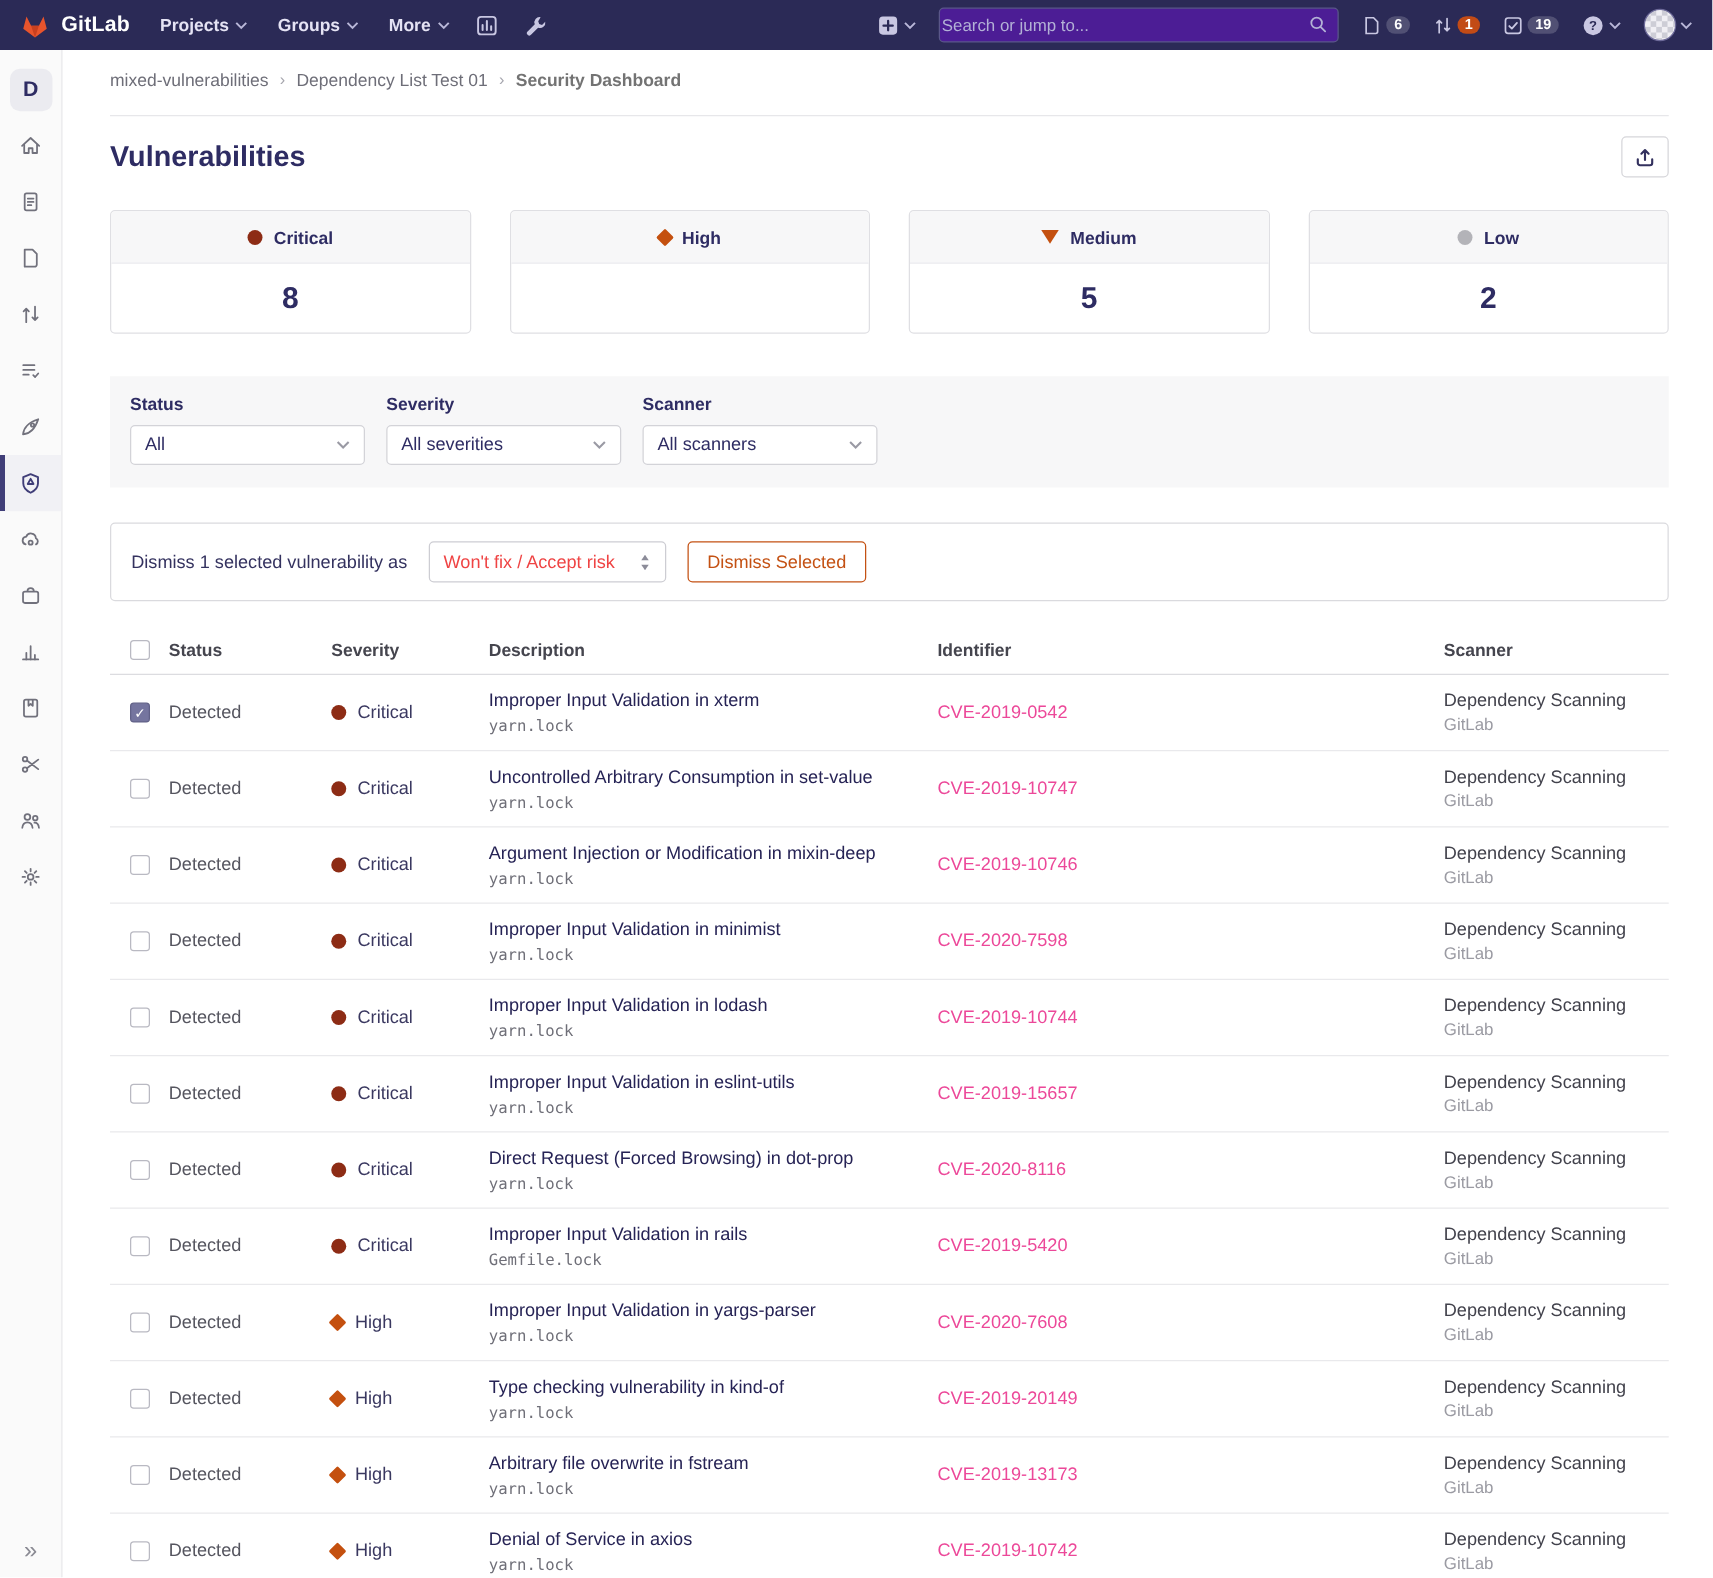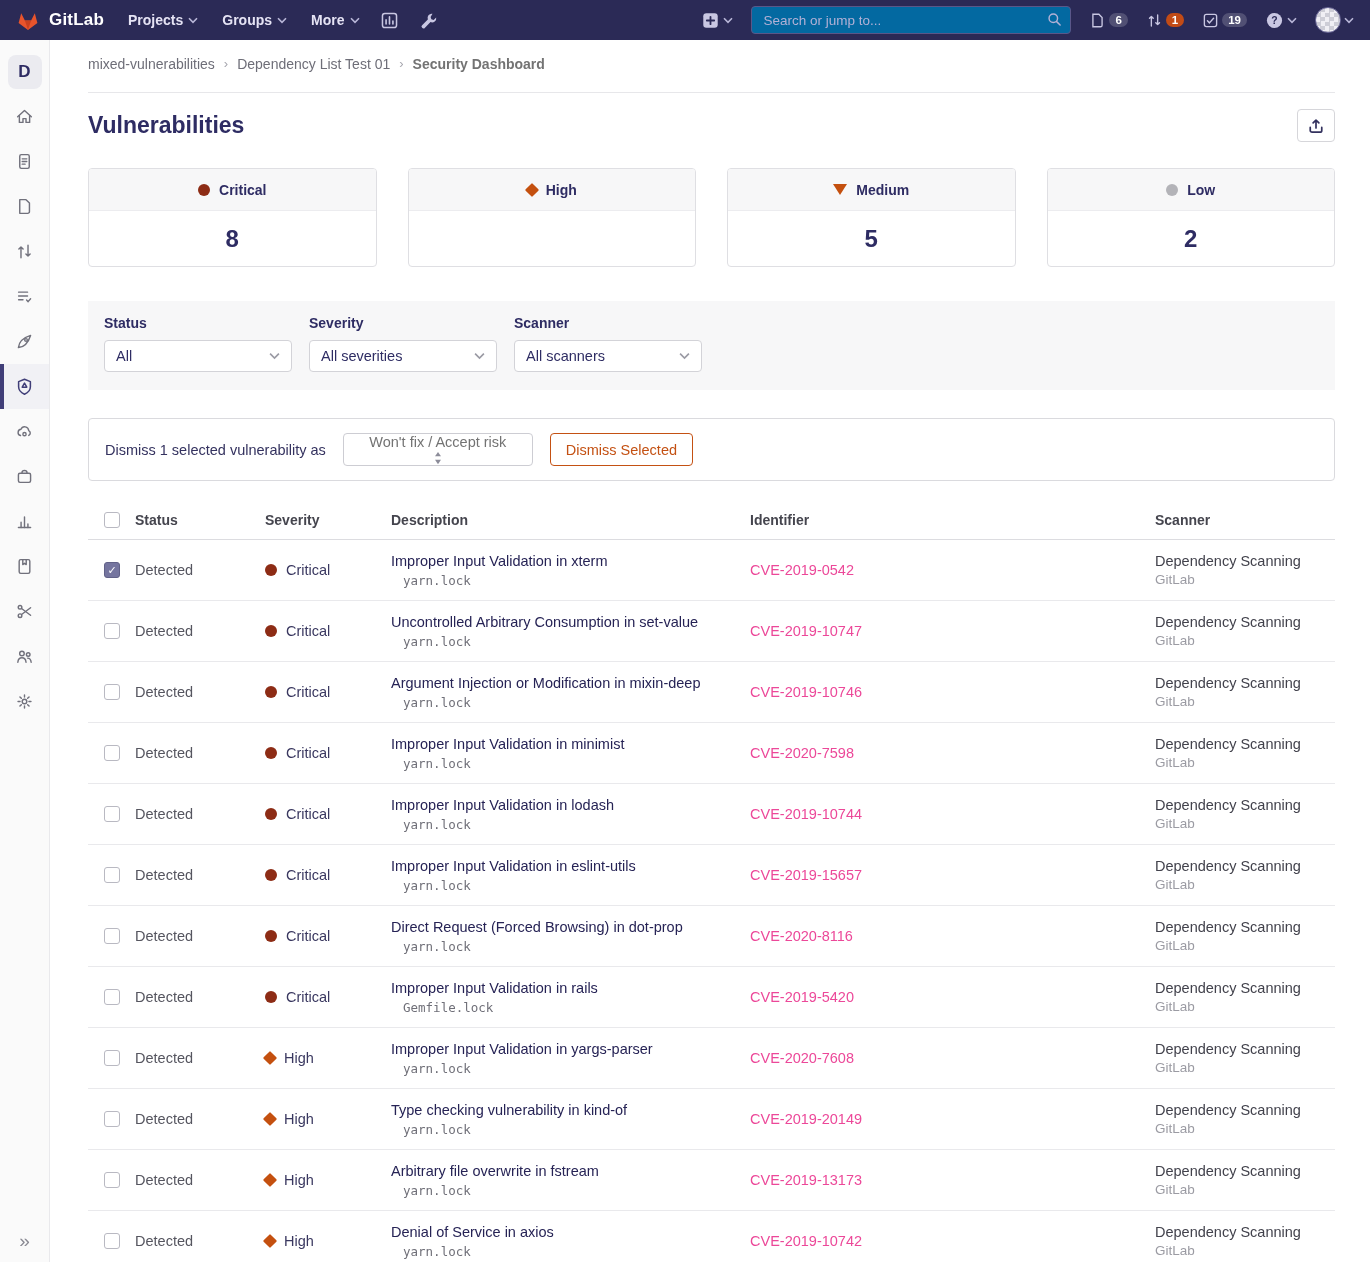--- a/index.html
+++ b/index.html
@@ -8,22 +8,22 @@
 
   
   .navbar { height:40px; background:#2b2a56; display:flex; align-items:center; padding:0 16px; }
   .brand { display:flex; align-items:center; gap:9px; }
   .brand-name { color:#fff; font-size:17px; font-weight:bold; letter-spacing:.2px; }
   .nav-menu { display:flex; align-items:center; margin-left:24px; gap:24px; }
   .nav-item { display:flex; align-items:center; gap:5px; color:#e5e3f4; font-size:14px; font-weight:bold; cursor:pointer; }
   .nav-icons { display:flex; align-items:center; gap:20px; margin-left:20px; }
   .nav-right { margin-left:auto; display:flex; align-items:center; gap:18px; }
   .searchbox { position:relative; width:320px; }
-  .searchbox input { width:100%; height:28px; background:#0369a1; border:1px solid #5a5789; border-radius:4px;
-     color:#ece9fb; font-size:13.5px; padding:0 30px 0 11px; outline:none; font-family:"Liberation Sans",sans-serif;}
+  .searchbox input { width:100%; height:28px; background:#4c1d95; border:1px solid #5a5789; border-radius:4px;
+     color:#ece9fb; font-size:13.5px; padding:0 30px 0 1px; outline:none; font-family:"Liberation Sans",sans-serif;}
   .searchbox input::placeholder { color:#b3b1d6; }
   .searchbox .sicon { position:absolute; right:8px; top:5px; }
   .count-group { display:flex; align-items:center; gap:3px; cursor:pointer; }
   .pill { background:rgba(255,255,255,.18); color:#fff; font-size:11.5px; font-weight:bold;
       border-radius:8px; padding:1px 6px; }
   .pill.orange { background:#c24b16; border-radius:9px; }
   .avatar { width:26px; height:26px; border-radius:50%;
       background:repeating-conic-gradient(#cdcdd6 0 25%, #f0eff4 0 50%); background-size:9px 9px; border:1px solid #6d6a99; }
 
   
@@ -72,38 +72,38 @@
   .filter-group { width:188px; }
   .filter-label { font-size:14px; font-weight:bold; color:#2e2c63; margin-bottom:9px; }
   .select { height:32px; background:#fff; border:1px solid #d3d3d8; border-radius:4px; padding:0 11px;
       display:flex; align-items:center; justify-content:space-between; font-size:14.5px; color:#2e2c63; cursor:pointer; }
 
   
   .dismiss-bar { margin-top:28px; border:1px solid #dadade; border-radius:4px; height:63px;
       display:flex; align-items:center; padding:0 16px; gap:17px; }
   .dismiss-text { font-size:14.5px; color:#34325f; }
   .dismiss-select { width:190px; height:33px; border:1px solid #cdcdd3; border-radius:4px; padding:0 11px;
-      display:flex; align-items:center; justify-content:space-between; font-size:14.5px; color:#737373; cursor:pointer;flex-direction:column; }
+      display:flex; align-items:center; justify-content:space-between; font-size:14.5px; color:#ef4444; cursor:pointer; }
   .dismiss-btn { height:33px; padding:0 15px; background:#fff; border:1px solid #c45113; border-radius:4px;
       color:#c45113; font-size:14.5px; font-family:"Liberation Sans",sans-serif; cursor:pointer; }
 
   
   .vuln-table { margin-top:19px; }
   .trow { display:grid; grid-template-columns:47px 130px 126px 359px 405px 1fr; align-items:center; }
   .thead { height:40px; border-bottom:1px solid #dcdce0; font-size:14px; font-weight:bold; color:#45454e; }
   .tbody .trow { height:61px; border-bottom:1px solid #e9e9ec; }
   .cell-check { padding-left:16px; }
   .checkbox { width:16px; height:16px; border:1px solid #b9b9c2; border-radius:3px; background:#fff; cursor:pointer;
       display:flex; align-items:center; justify-content:center; font-size:11px; color:#fff; }
   .checkbox.checked { background:#75759f; border-color:#616188; }
   .checkbox.checked::after { content:"✓"; }
   .status-cell { font-size:14.5px; color:#55555f; }
   .sev-cell { display:flex; align-items:center; gap:9px; font-size:14.5px; color:#3a3860; }
   .desc-title { font-size:14.5px; color:#262355; }
-  .desc-file { font-family:"DejaVu Sans Mono", monospace; font-size:12.5px; color:#6f6f78; margin-top:4px;margin-left:12px; }
+  .desc-file { font-family:"DejaVu Sans Mono", monospace; font-size:12.5px; color:#6f6f78; margin-top:4px; }
   .ident-cell { font-size:14.5px; color:#ec4899; }
   .scan-name { font-size:14.5px; color:#42424c; }
   .scan-vendor { font-size:13.5px; color:#9b9ba3; margin-top:3px; }
 
   svg { display:block; }
 </style>
 </head>
 <body>
 
 <header class="navbar">

